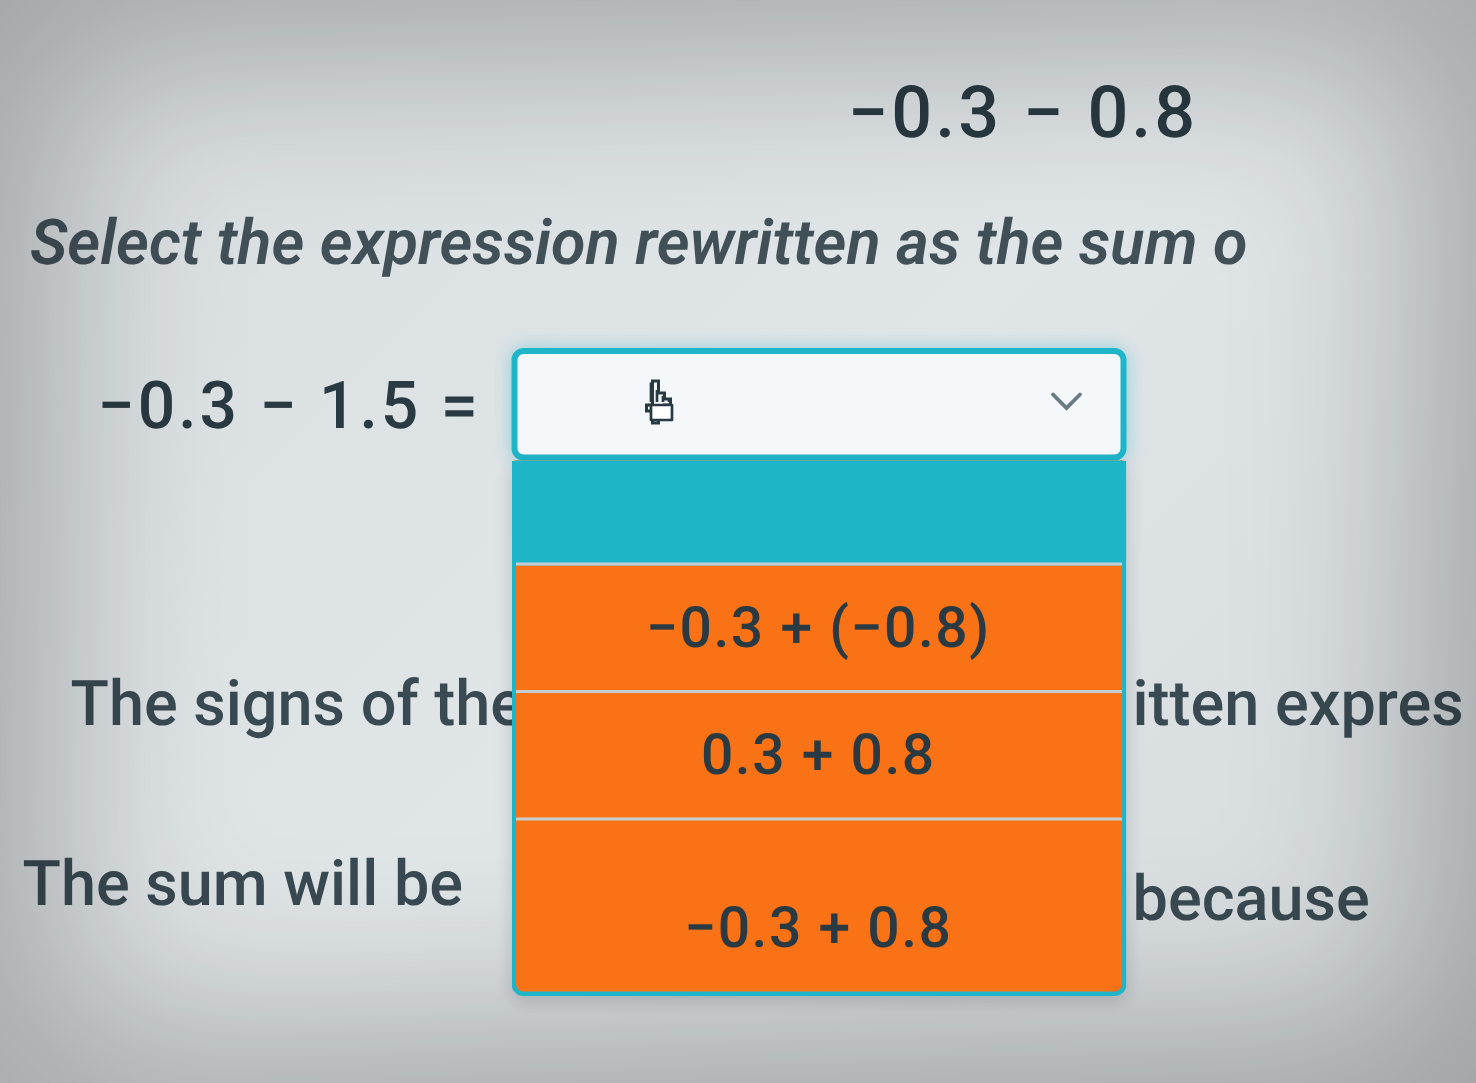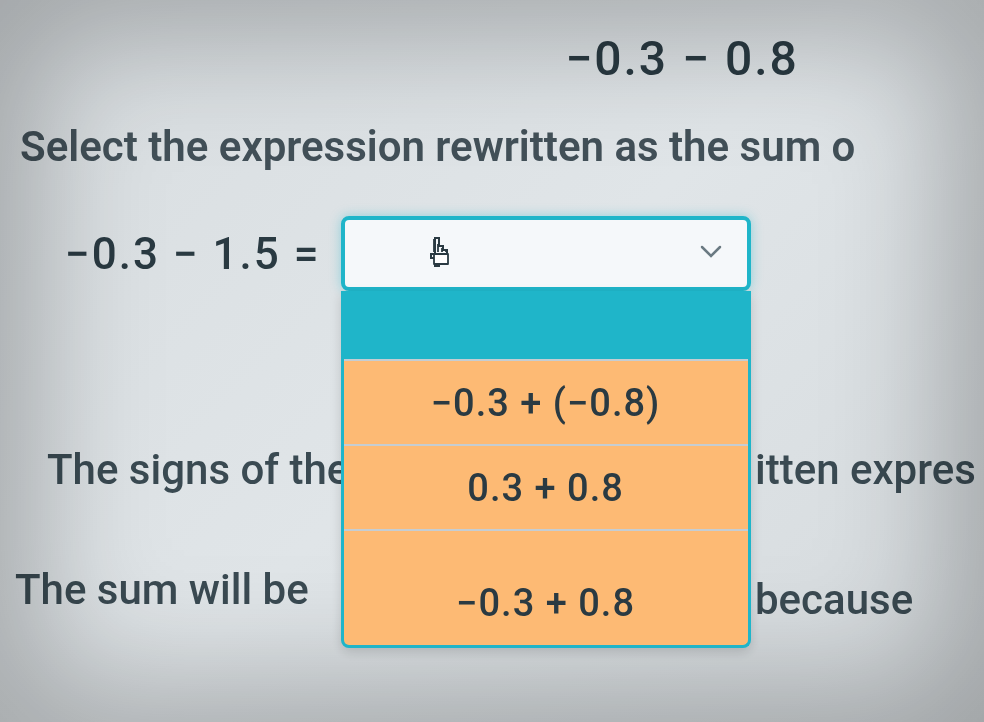--- a/index.html
+++ b/index.html
@@ -11,39 +11,40 @@
       width: 984px;
       height: 722px;
       background: linear-gradient(135deg, #d8dde0 0%, #e0e5e8 50%, #d5dadd 100%);
       font-family: -apple-system, BlinkMacSystemFont, "Segoe UI", Roboto, Helvetica, Arial, sans-serif;
       color: #3a4a52;
       overflow: hidden;
       position: relative;
       filter: blur(0.5px);
     }
     .content {
-      padding: 20px 10px;
+      padding: 36px 10px;
       position: relative;
     }
     .header-expression {
       font-size: 48px;
       font-weight: 500;
       text-align: center;
       margin-left: 380px;
       margin-top: 10px;
       color: #2a3a42;
       letter-spacing: 2px;
     }
     .instruction {
       font-size: 42px;
       font-weight: 600;
       color: #425058;
       margin-top: 35px;
       margin-left: 10px;
       white-space: nowrap;
+      font-style: italic;
     }
     .equation-row {
       display: flex;
       align-items: center;
       margin-top: 45px;
       margin-left: 55px;
     }
     .equation-label {
       font-size: 44px;
       font-weight: 500;
@@ -75,21 +76,21 @@
     }
     .chevron {
       margin-right: 5px;
       color: #6a7a82;
     }
     .dropdown-list {
       position: absolute;
       top: 75px;
       left: 0;
       width: 410px;
-      background: #fdba74;
+      background: #f97316;
       border: 3px solid #1fb5c9;
       border-top: none;
       border-radius: 0 0 8px 8px;
       box-shadow: 0 4px 12px rgba(0,0,0,0.15);
       z-index: 10;
     }
     .dropdown-option {
       height: 85px;
       display: flex;
       align-items: center;

